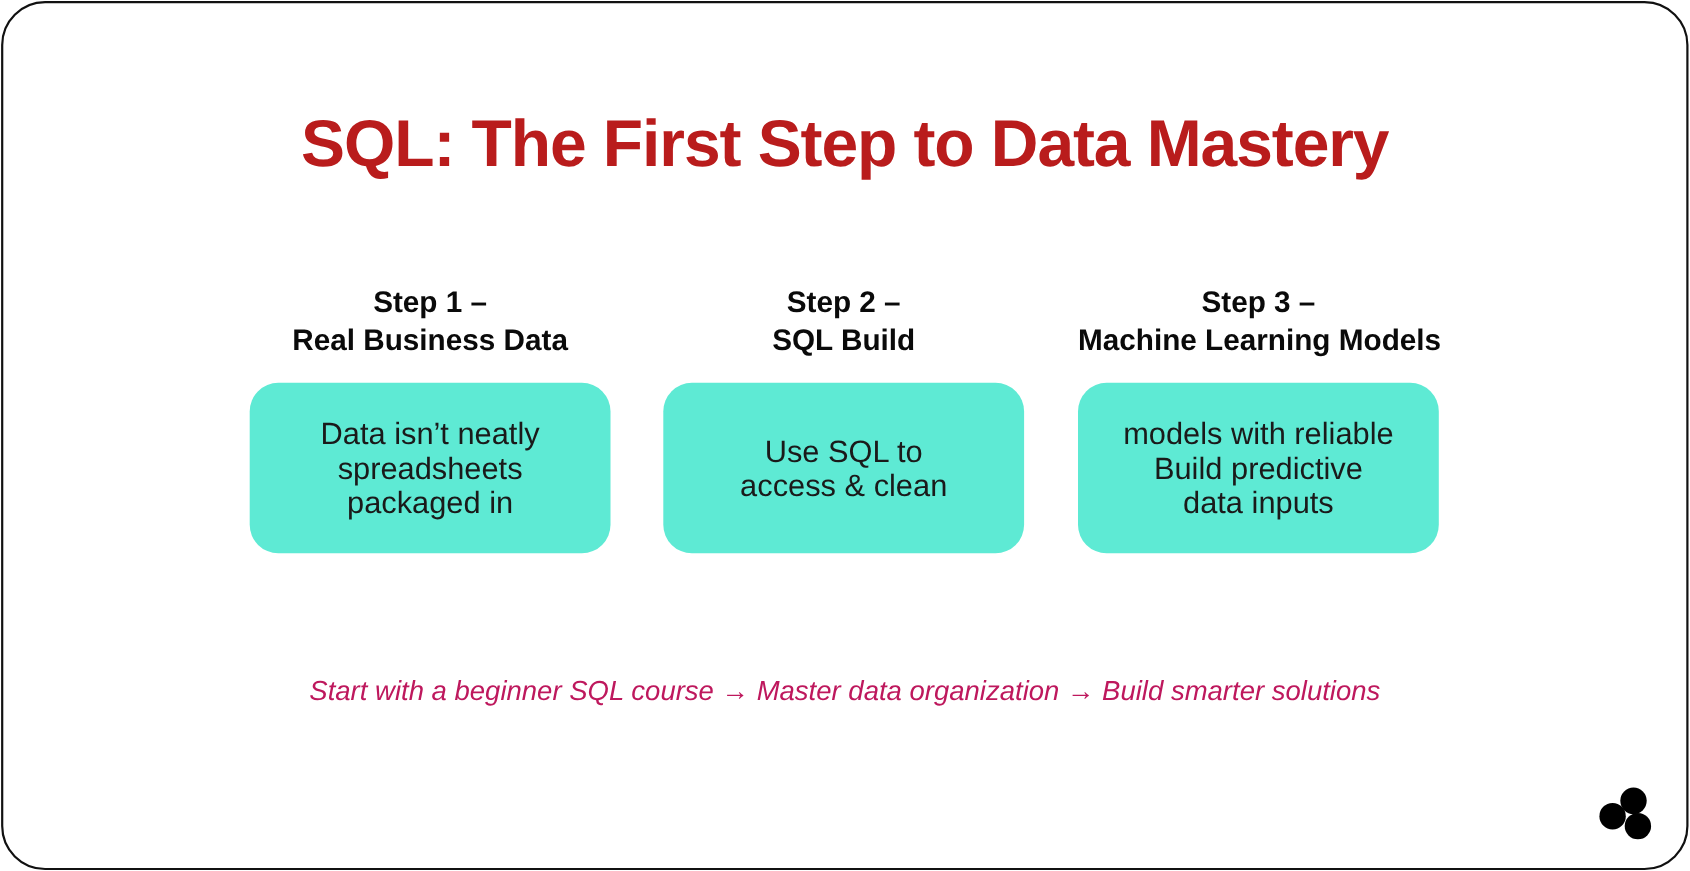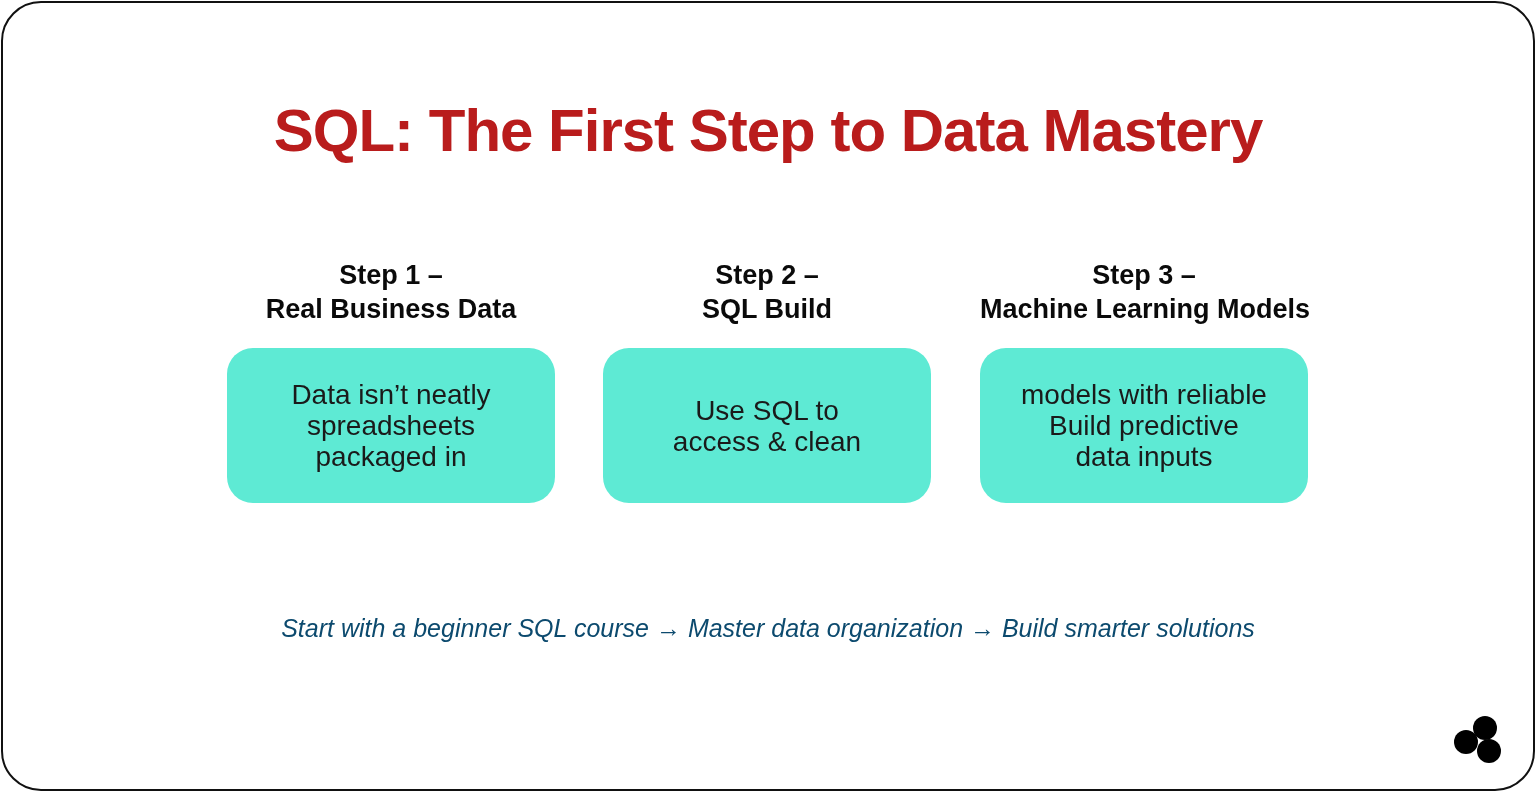--- a/index.html
+++ b/index.html
@@ -22,21 +22,21 @@
   .step-heading span { display: block; }
   .box {
     margin-top: 22px; height: 155px; background: #5eead4; border-radius: 26px;
     display: flex; align-items: center; justify-content: center;
     font-family: "Liberation Sans", sans-serif; font-size: 28px; line-height: 31px; color: #1a1a1a;
     padding: 0 20px; box-sizing: border-box;
   }
   .box span { display: block; }
   .footer {
     position: absolute; left: 0; right: 0; top: 614px; text-align: center;
-    font-family: "Liberation Sans", sans-serif; font-style: italic; font-size: 25px; color: #0c4a6e;
+    font-family: "Liberation Sans", sans-serif; font-style: italic; font-size: 25px; color: #be185d;
   }
   .logo { position: absolute; left: 1452px; top: 714px; width: 54px; height: 52px; }
 </style>
 </head>
 <body>
 
 <div class="frame"></div>
 
 <div class="title">SQL: The First Step to Data Mastery</div>
 

